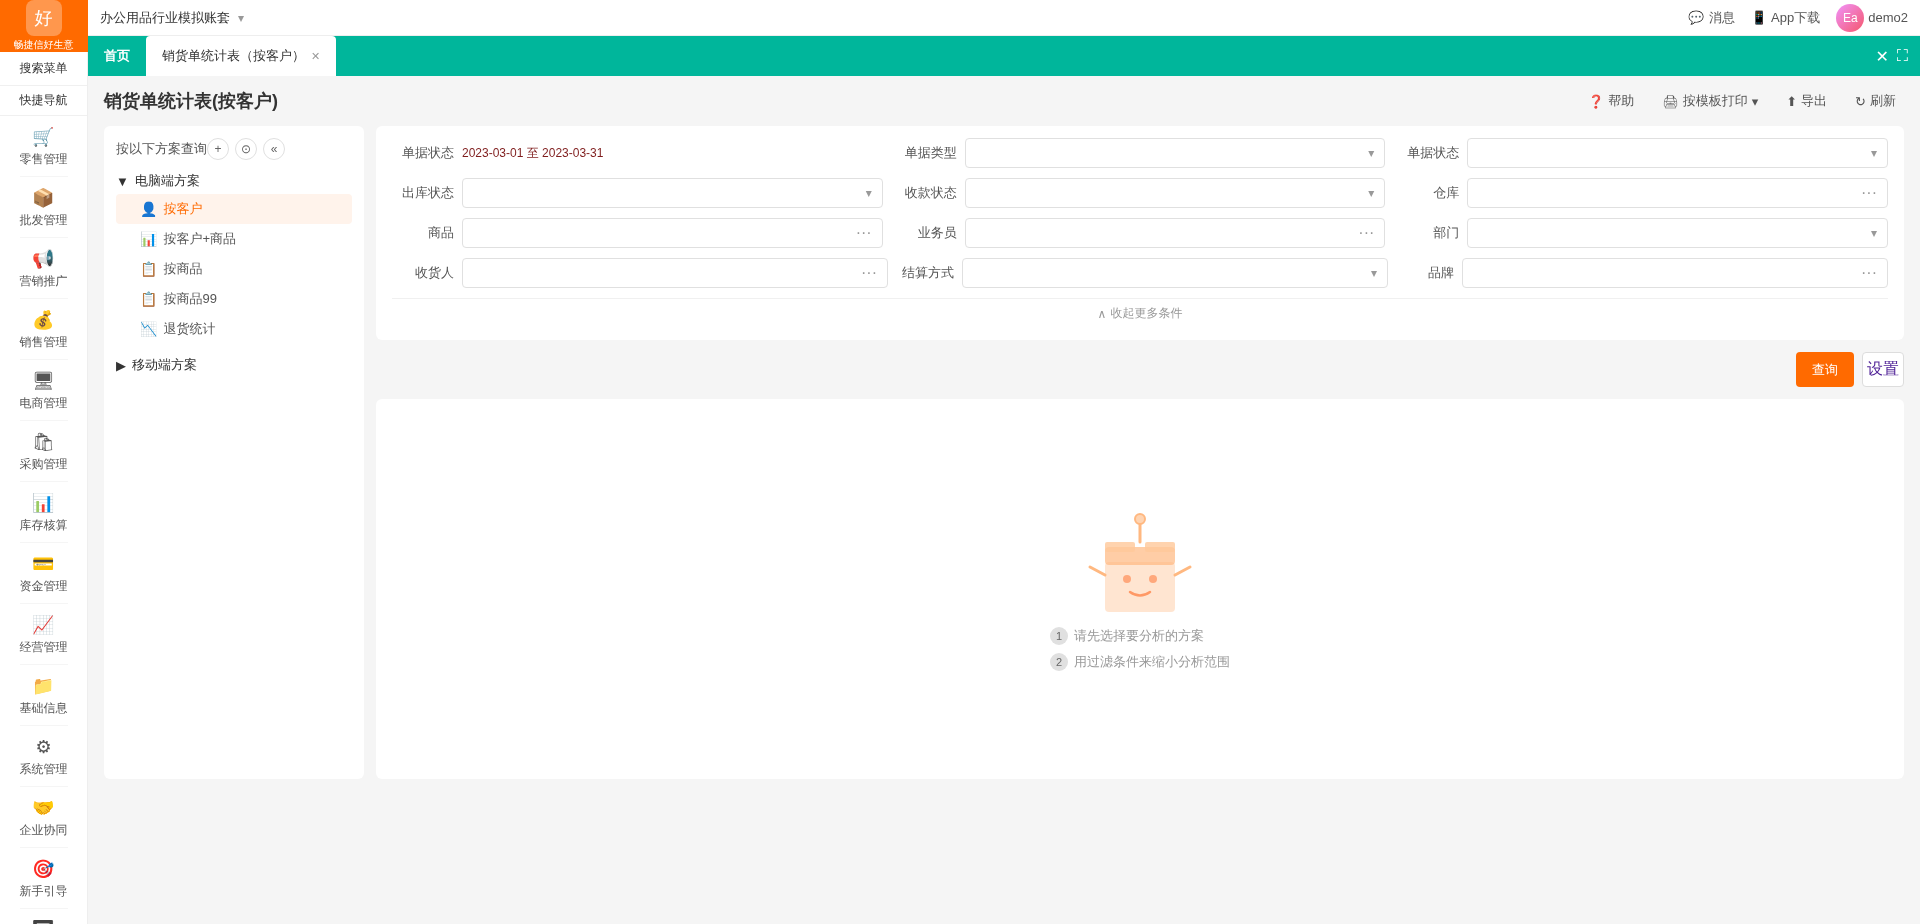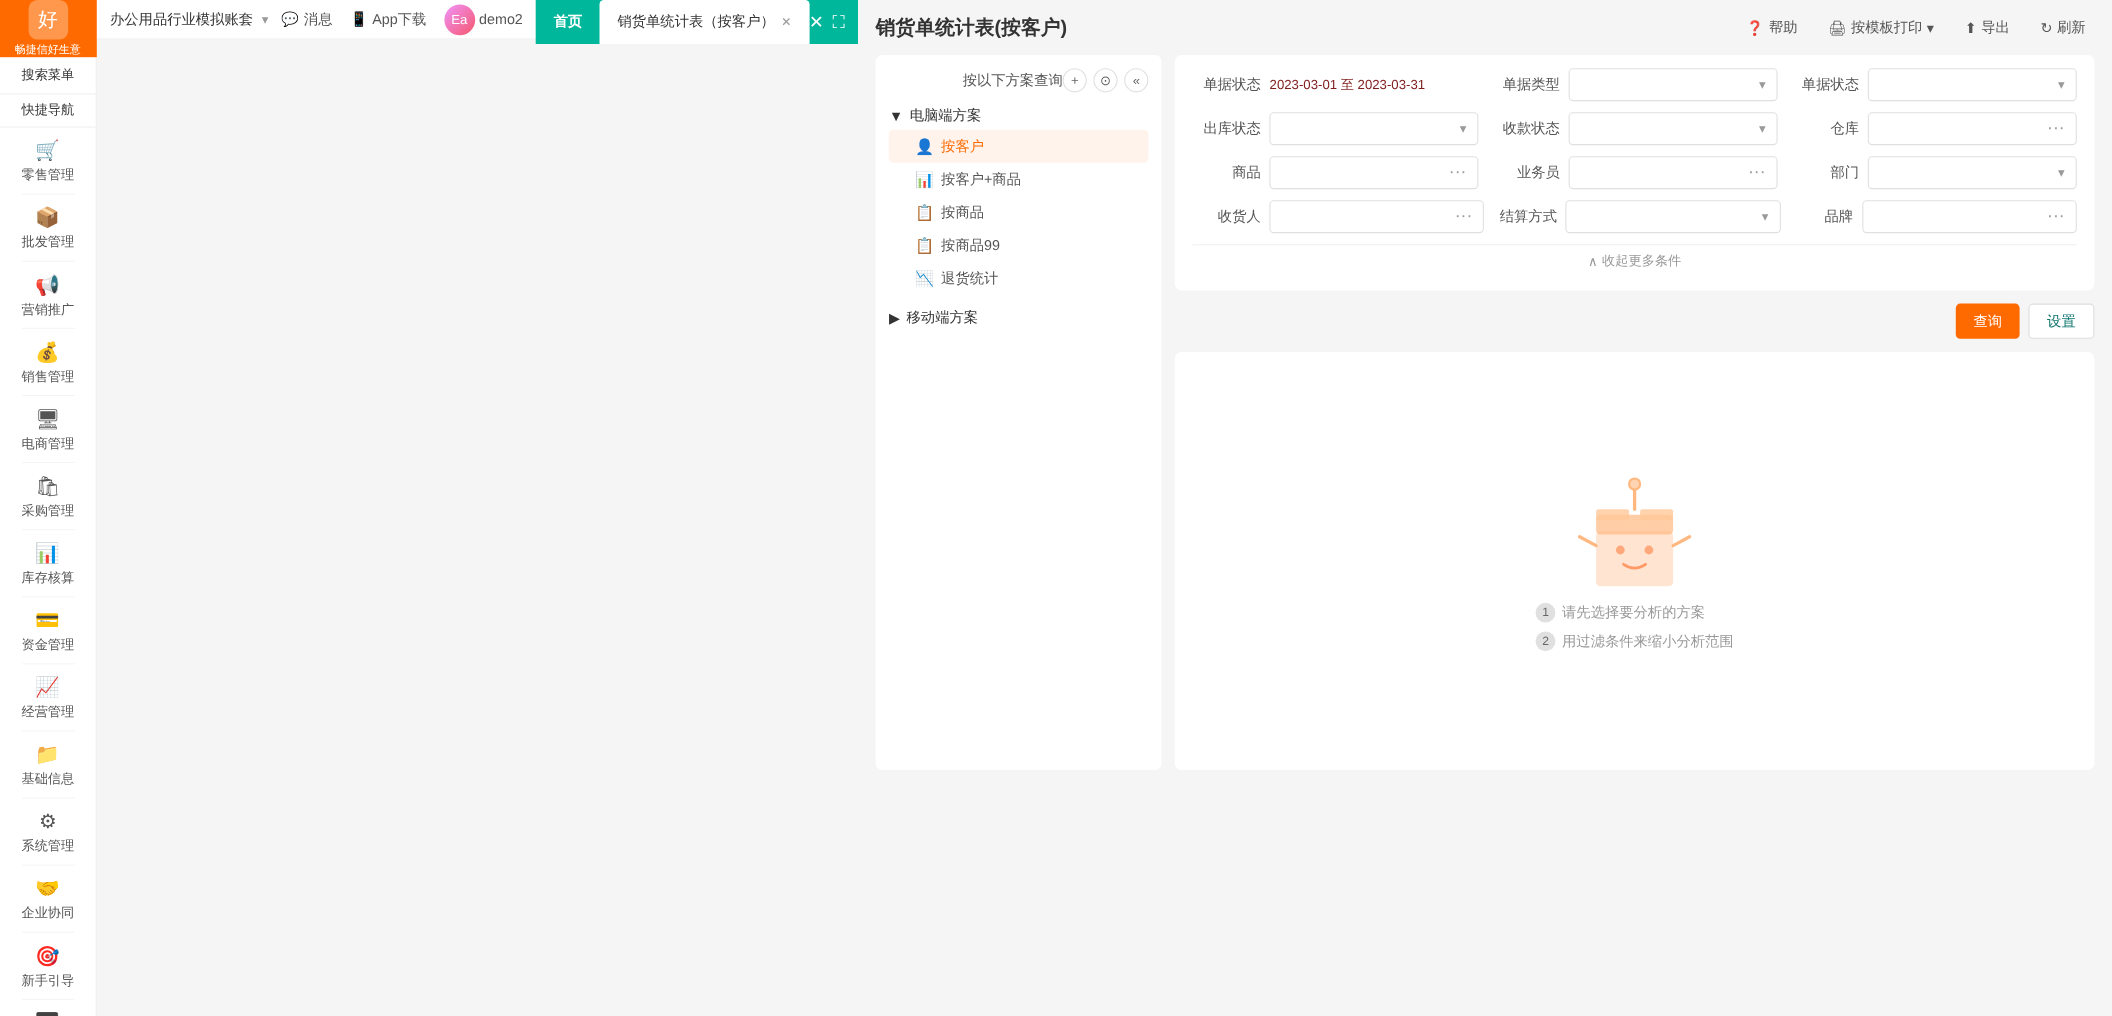--- a/index.html
+++ b/index.html
@@ -9,21 +9,21 @@
     .sidebar { width: 88px; background: #fff; display: flex; flex-direction: column; align-items: center; border-right: 1px solid #eee; flex-shrink: 0; }
     .sidebar-logo { width: 88px; height: 56px; background: #ff6a00; display: flex; align-items: center; justify-content: center; flex-direction: column; cursor: pointer; }
     .sidebar-logo-icon { width: 36px; height: 36px; background: rgba(255,255,255,0.3); border-radius: 8px; display: flex; align-items: center; justify-content: center; color: #fff; font-size: 18px; }
     .sidebar-logo-text { color: #fff; font-size: 10px; margin-top: 2px; }
     .sidebar-search { width: 100%; padding: 8px 8px; text-align: center; color: #333; font-size: 12px; cursor: pointer; border-bottom: 1px solid #f0f0f0; }
     .sidebar-nav { width: 100%; padding: 6px 0; text-align: center; color: #333; font-size: 12px; cursor: pointer; border-bottom: 1px solid #f0f0f0; }
     .sidebar-item { width: 100%; display: flex; flex-direction: column; align-items: center; padding: 10px 0 8px; cursor: pointer; font-size: 12px; color: #555; border-bottom: 1px solid #f5f5f5; }
     .sidebar-item .icon { font-size: 18px; margin-bottom: 3px; }
 
     
-    .main { flex: 1; display: flex; flex-direction: row; overflow: hidden; }
+    .main { flex: 1; display: flex; flex-direction: column; overflow: hidden; }
 
     
     .topbar { height: 36px; background: #fff; border-bottom: 1px solid #eee; display: flex; align-items: center; padding: 0 12px; gap: 12px; justify-content: space-between; }
     .topbar-left { display: flex; align-items: center; gap: 8px; }
     .topbar-title { font-size: 13px; color: #333; }
     .topbar-dropdown { font-size: 12px; color: #999; cursor: pointer; }
     .topbar-right { display: flex; align-items: center; gap: 16px; font-size: 13px; color: #555; }
     .topbar-right-item { display: flex; align-items: center; gap: 4px; cursor: pointer; }
     .avatar { width: 28px; height: 28px; border-radius: 50%; background: linear-gradient(135deg, #f093fb, #f5576c); display: flex; align-items: center; justify-content: center; color: #fff; font-size: 12px; }
 
@@ -38,38 +38,38 @@
 
     
     .content { flex: 1; overflow: auto; background: #f5f5f5; padding: 12px 16px; }
 
     
     .page-header { display: flex; align-items: center; justify-content: space-between; margin-bottom: 12px; }
     .page-title { font-size: 18px; font-weight: bold; color: #333; }
     .page-actions { display: flex; align-items: center; gap: 12px; }
     .action-btn { display: flex; align-items: center; gap: 4px; font-size: 13px; color: #555; cursor: pointer; padding: 4px 8px; }
     .action-btn-orange { background: #ff6a00; color: #fff; border: none; border-radius: 4px; padding: 6px 16px; cursor: pointer; font-size: 13px; }
-    .action-btn-white { background: #fff; color: #0f766e; border: 1px solid #ddd; border-radius: 4px; padding: 6px 16px; cursor: pointer; font-size: 13px; }
+    .action-btn-white { background: #fff; color: #4c1d95; border: 1px solid #ddd; border-radius: 4px; padding: 6px 4px; cursor: pointer; font-size: 16px; }
 
     
     .filter-panel { background: #fff; border-radius: 6px; padding: 12px 16px; margin-bottom: 12px; }
     .filter-label { font-size: 13px; color: #555; min-width: 70px; text-align: right; padding-right: 8px; }
     .date-btn { padding: 3px 8px; font-size: 12px; border: 1px solid #e0e0e0; border-radius: 3px; cursor: pointer; color: #555; background: #fff; }
     .date-btn.active { background: #ff6a00; color: #fff; border-color: #ff6a00; }
     .filter-item { display: flex; align-items: center; }
     .filter-select { flex: 1; border: 1px solid #e0e0e0; border-radius: 4px; padding: 5px 10px; font-size: 13px; color: #333; background: #fff; cursor: pointer; display: flex; align-items: center; justify-content: space-between; min-height: 30px; }
     .filter-dots { color: #999; font-size: 16px; cursor: pointer; }
     .chevron { color: #999; font-size: 12px; }
 
     
     .collapse-bar { display: flex; align-items: center; justify-content: center; padding: 6px 0; background: #fff; border-top: 1px solid #f0f0f0; cursor: pointer; color: #999; font-size: 12px; gap: 4px; }
 
     
     .left-panel { width: 260px; background: #fff; border-radius: 6px; padding: 12px; margin-right: 12px; flex-shrink: 0; }
-    .left-panel-header { display: flex; align-items: center; justify-content: flex-end; margin-bottom: 8px; }
+    .left-panel-header { display: flex; align-items: center; justify-content: flex-start; margin-bottom: 8px; }
     .left-panel-title { font-size: 13px; color: #555; }
     .left-panel-actions { display: flex; gap: 6px; }
     .panel-icon-btn { width: 22px; height: 22px; border-radius: 50%; background: #fff; border: 1px solid #e0e0e0; display: flex; align-items: center; justify-content: center; cursor: pointer; font-size: 12px; color: #666; }
     .scheme-section { margin-bottom: 8px; }
     .scheme-section-title { display: flex; align-items: center; gap: 6px; font-size: 13px; color: #333; padding: 4px 0; cursor: pointer; }
     .scheme-item { display: flex; align-items: center; gap: 6px; padding: 6px 8px 6px 24px; cursor: pointer; border-radius: 4px; font-size: 13px; color: #555; }
     .scheme-item.active { background: #fff3eb; color: #ff6a00; }
     .scheme-item .item-icon { font-size: 14px; }
     .empty-icon { width: 120px; height: 120px; display: flex; align-items: center; justify-content: center; }
     .empty-tips { display: flex; flex-direction: column; gap: 8px; color: #999; font-size: 13px; }

